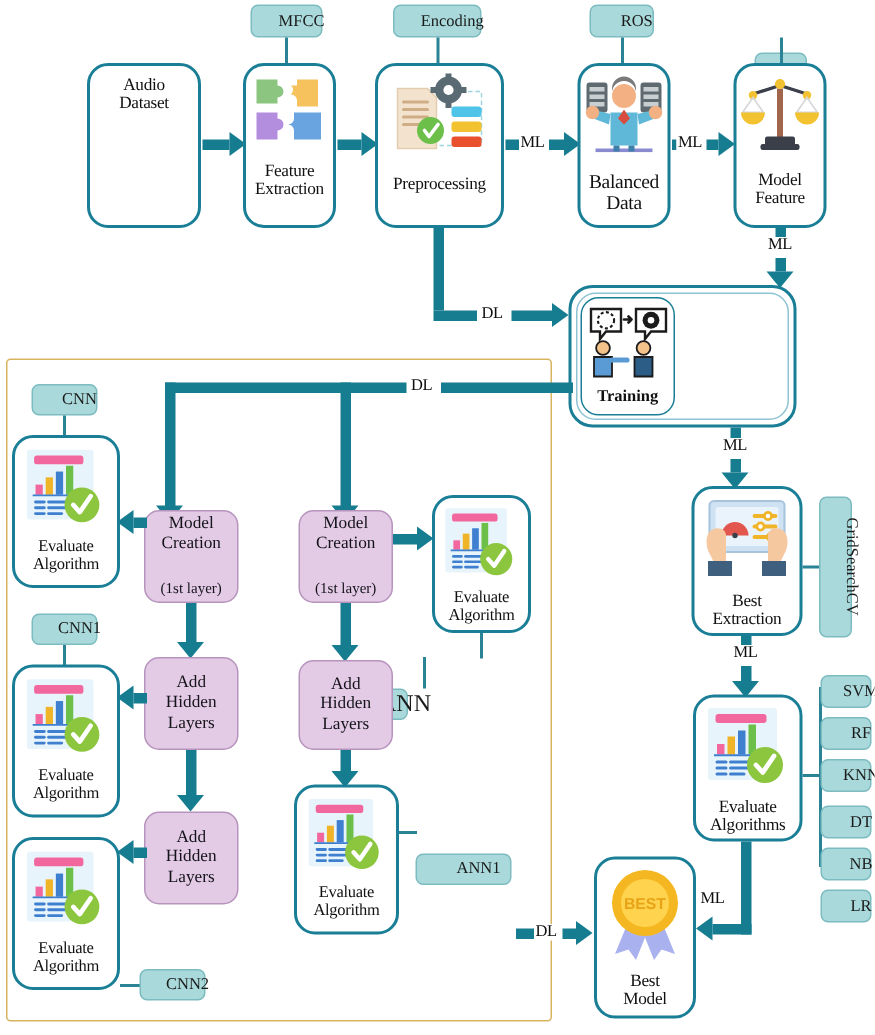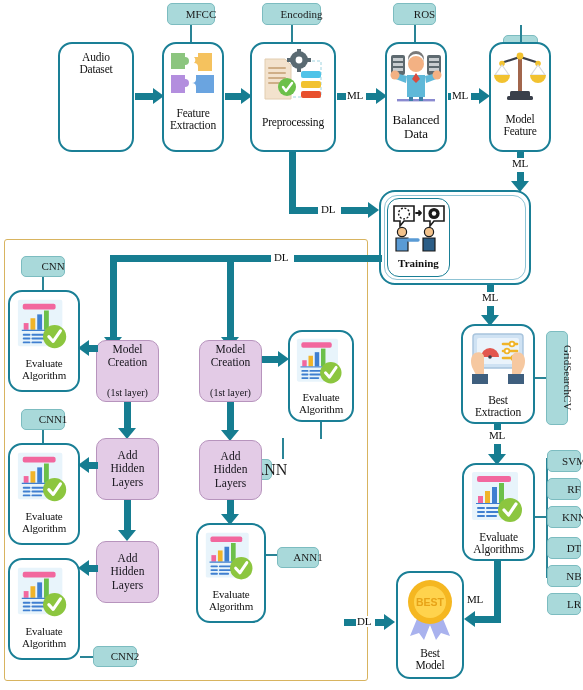--- a/index.html
+++ b/index.html
@@ -573,15 +573,15 @@
         <circle cx="41" cy="40" r="12" fill="#8cc63f"></circle>
         <polyline points="35,40 39.5,45 47,34" fill="none" stroke="#ffffff" stroke-width="3.2" stroke-linecap="round" stroke-linejoin="round"></polyline>
       </svg>
     </span>
     <span class="lbl" style="font-size:11px;margin-top:1px;">
       <span>Evaluate</span><br>
       <span>Algorithm</span>
     </span>
   </div>
   <div class="thin" style="left:266px;top:554px;width:12px;height:2px;"></div>
-  <div class="badge" style="left:277px;top:547px;width:42px;height:21px;font-size:11px;">ANN1</div>
+  <div class="badge" style="left:277px;top:569px;width:64px;height:21px;font-size:11px;">ANN1</div>
 
 </div>
 
 </body></html>

